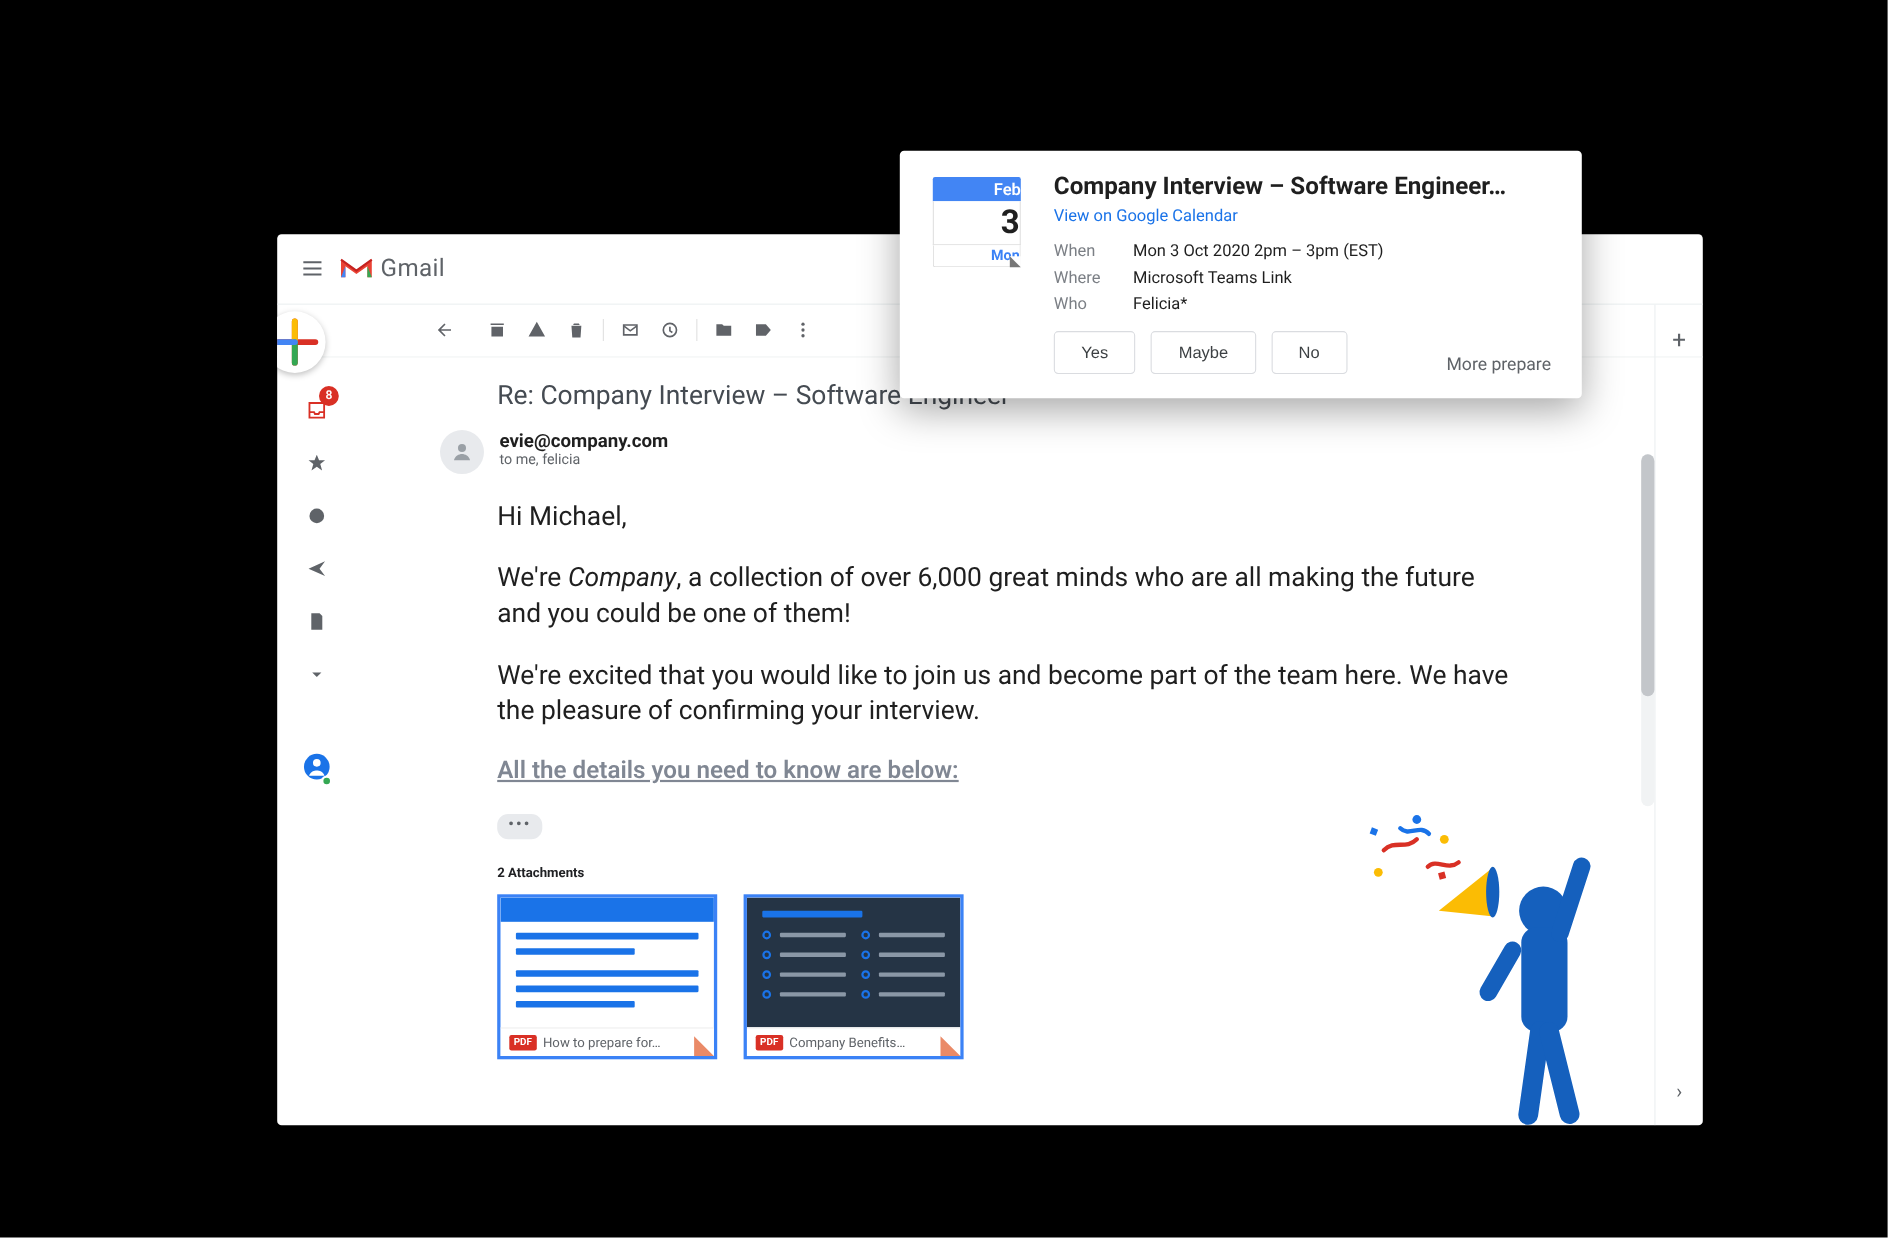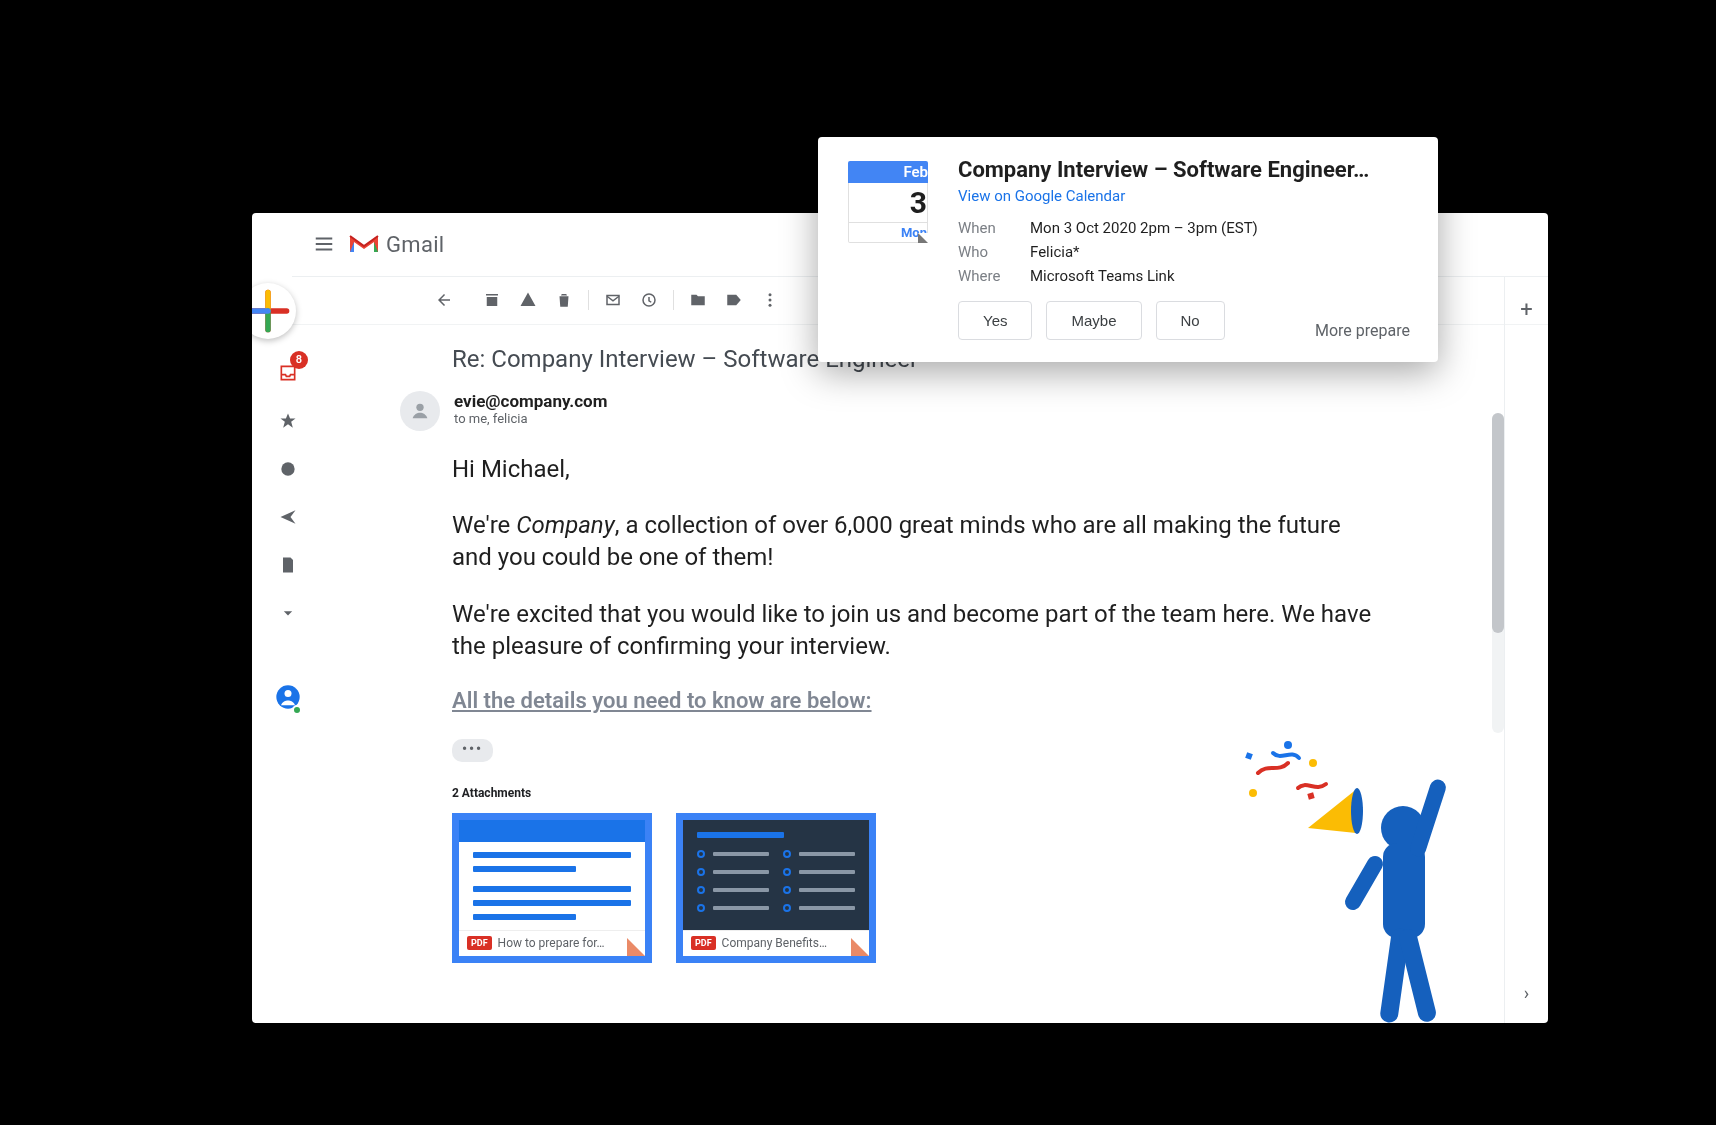--- a/index.html
+++ b/index.html
@@ -12,21 +12,20 @@
     overflow:hidden;
   }
   .stage { position:absolute; left:50%; top:50%; transform:translate(-50%,-50%); width:1380px; height:920px; }
   .gmail-window {
     position:absolute;
     left:84px; top:110px; right:0; bottom:0;
     background:#fff;
     border-radius:4px;
     box-shadow:0 20px 60px rgba(0,0,0,.45);
     overflow:hidden;
-    padding-left:40px;
   }
   
   .gm-top {
     height:64px;
     display:flex; align-items:center;
     padding:0 12px;
     border-bottom:1px solid #eceff1;
   }
   .hamburger { width:40px;height:40px;display:flex;align-items:center;justify-content:center;color:#5f6368;border-radius:50%;cursor:pointer;}
   .hamburger svg{width:22px;height:22px;fill:#5f6368}
@@ -87,21 +86,21 @@
   .avatar svg{width:22px;height:22px;fill:#9aa0a6}
   .sender-name{font-weight:700;font-size:17px;color:#1f1f1f}
   .sender-to{font-size:13px;color:#5f6368}
   .body{font-size:24px;line-height:1.35;color:#1f1f1f;max-width:920px}
   .body p{margin:0 0 24px 0}
   .italic{font-style:italic}
   .underline-head{font-size:22px;color:#808793;text-decoration:underline;font-weight:600;margin:6px 0 14px}
   .ellipsis-pill{display:inline-block;background:#e8eaed;border-radius:10px;padding:1px 10px 3px;color:#5f6368;font-weight:700;letter-spacing:2px;font-size:14px;cursor:pointer}
   .att-title{font-weight:700;font-size:12px;margin:22px 0 12px;color:#202124}
   .attachments{display:flex;gap:24px}
-  .att{width:200px;height:150px;border:7px solid #3b82f6;position:relative;overflow:hidden;cursor:pointer;background:#fff}
+  .att{width:200px;height:150px;border:3px solid #3b82f6;position:relative;overflow:hidden;cursor:pointer;background:#fff}
   .att .fold{position:absolute;right:0;bottom:0;width:0;height:0;border-left:18px solid #ea8a67;border-top:18px solid transparent}
   .att .strip{position:absolute;left:0;right:0;bottom:0;height:26px;background:#fff;border-top:1px solid #eee;display:flex;align-items:center;gap:6px;padding:0 8px;font-size:12px;color:#5f6368}
   .pdf-badge{background:#d93025;color:#fff;font-size:9px;font-weight:700;padding:1px 4px;border-radius:2px}
   
   .thumb1-top{height:22px;background:#1a73e8}
   .thumb1-body{padding:10px 14px}
   .tline{height:6px;background:#1a73e8;margin-bottom:8px;border-radius:1px}
   .tline.short{width:65%}
   .tline.gap{margin-bottom:14px}
   
@@ -424,26 +423,26 @@
       </div>
     </div>
     <div class="cal-main">
       <div class="cal-title">Company Interview – Software Engineer…</div>
       <span class="cal-link">View on Google Calendar</span>
       <div class="cal-row">
           <span class="k">When</span>
           <span class="v">Mon 3 Oct 2020 2pm – 3pm (EST)</span>
         </div>
       <div class="cal-row">
+          <span class="k">Where</span>
+          <span class="v">Microsoft Teams Link</span>
+        </div>
+      <div class="cal-row">
           <span class="k">Who</span>
           <span class="v">Felicia*</span>
-        </div>
-      <div class="cal-row">
-          <span class="k">Where</span>
-          <span class="v">Microsoft Teams Link</span>
         </div>
       <div class="cal-actions">
         <button class="rsvp">Yes</button>
         <button class="rsvp">Maybe</button>
         <button class="rsvp">No</button>
         <span class="more">More prepare</span>
       </div>
     </div>
   </div>
 

